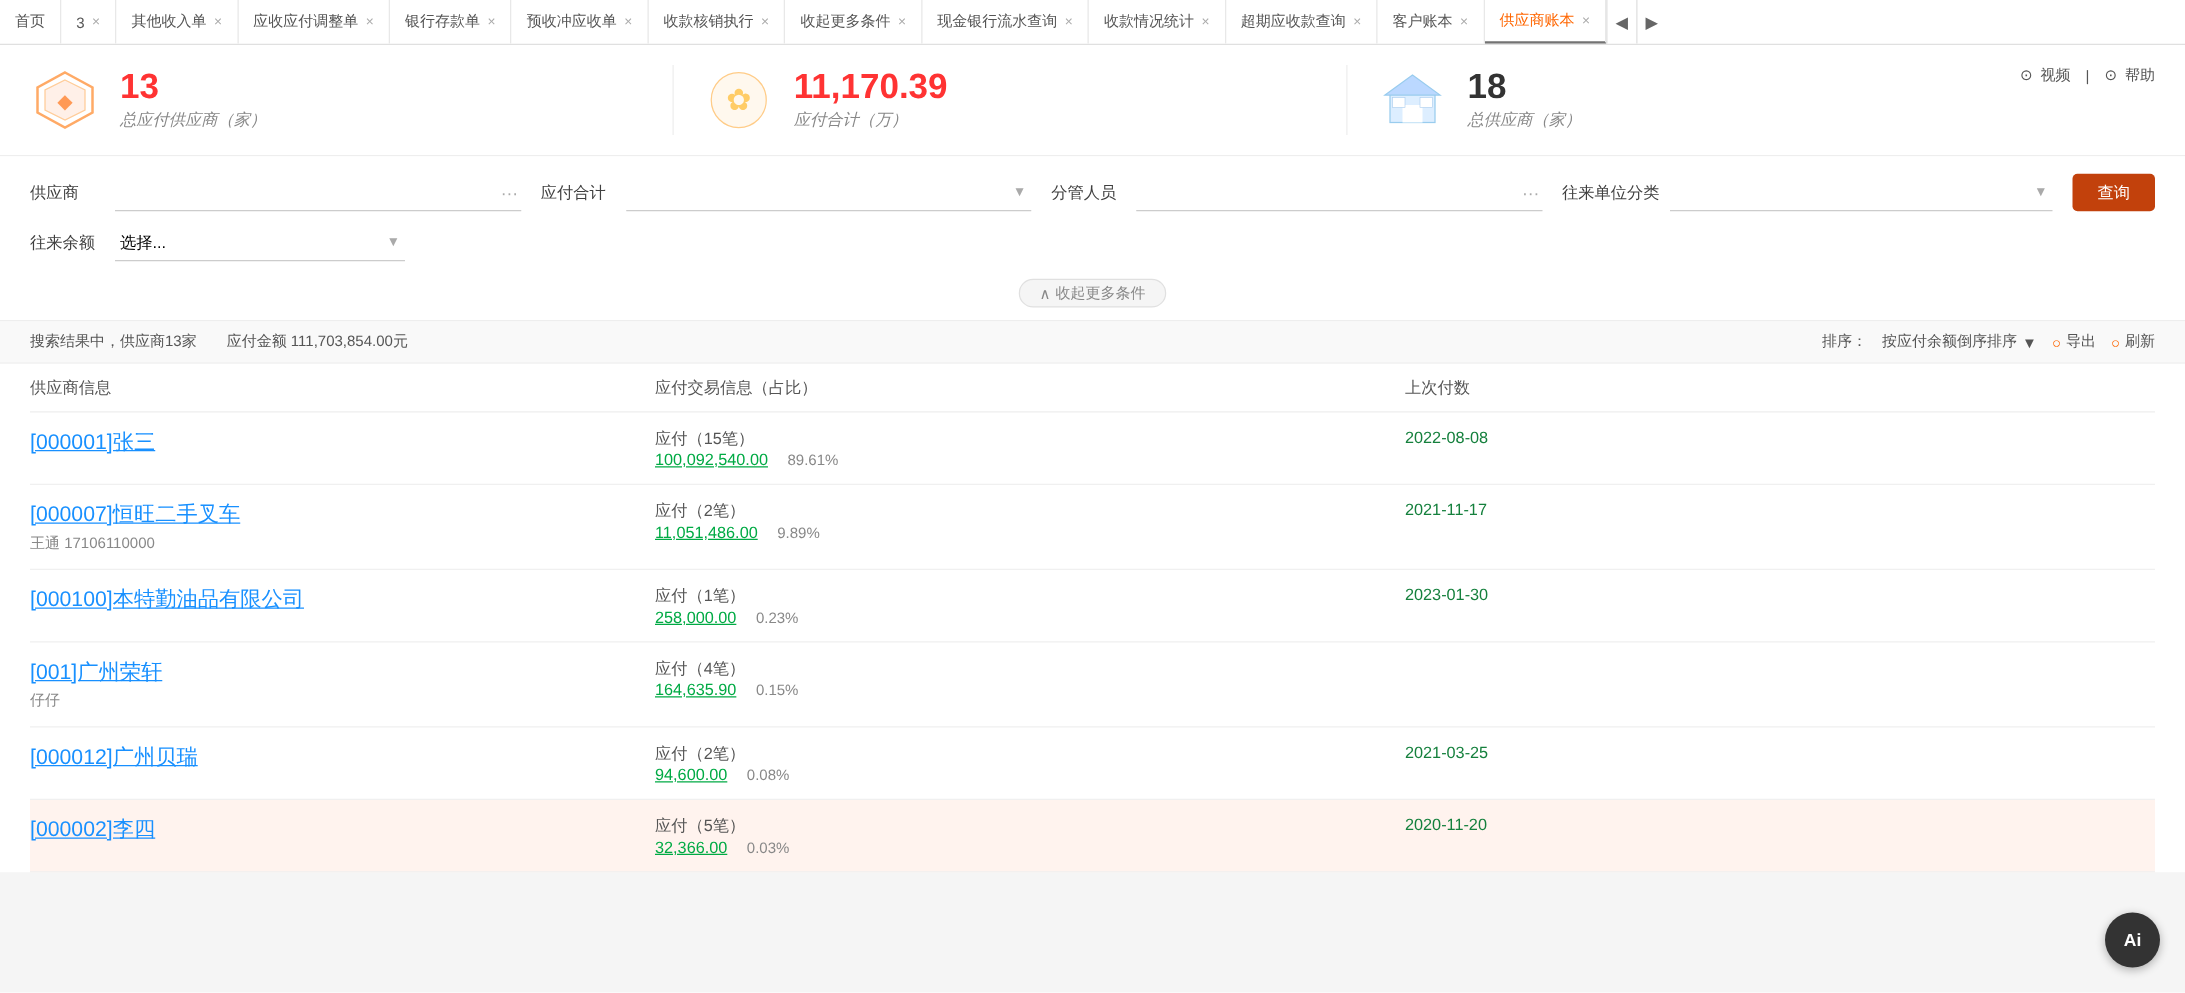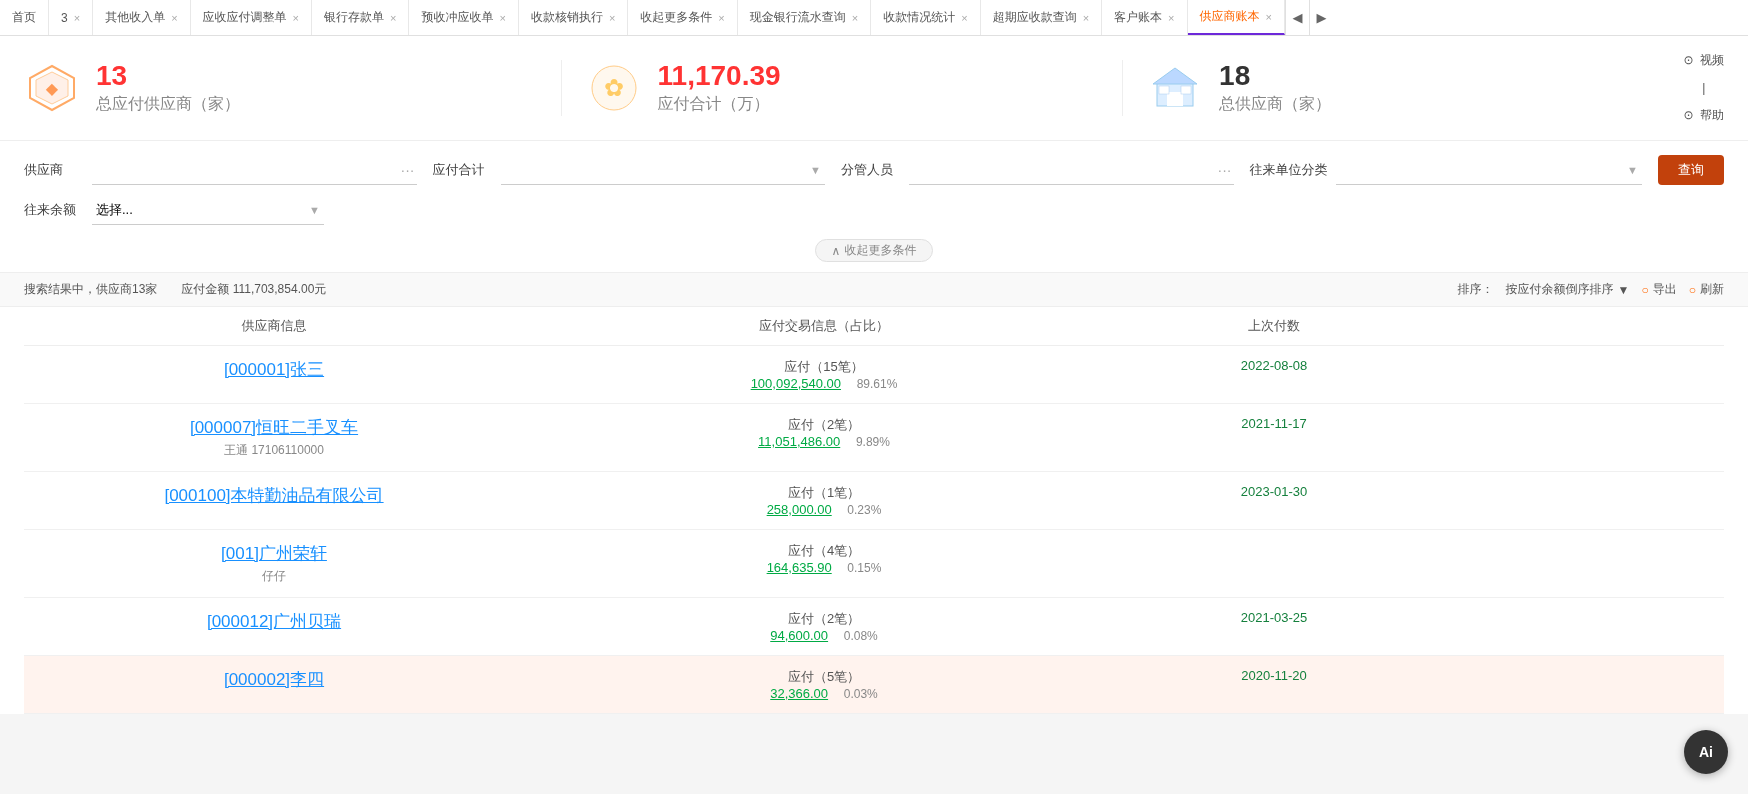--- a/index.html
+++ b/index.html
@@ -19,21 +19,21 @@
       align-items: center;
       padding: 0 12px;
       height: 100%;
       white-space: nowrap;
       cursor: pointer;
       color: #555;
       border-right: 1px solid #e8e8e8;
       font-size: 12px;
       flex-shrink: 0;
     }
-    .nav-tab.active { color: #ff6600; border-bottom: 2px solid #6d28d9; }
+    .nav-tab.active { color: #ff6600; border-bottom: 2px solid #737373; }
     .nav-tab .close-x {
       margin-left: 6px;
       color: #aaa;
       font-size: 11px;
     }
     .nav-arrow {
       display: flex;
       align-items: center;
       justify-content: center;
       width: 24px;
@@ -70,33 +70,33 @@
       align-items: center;
       justify-content: center;
     }
     .card-text .big-number {
       font-size: 28px;
       font-weight: bold;
       color: #ff3333;
       line-height: 1;
     }
     .card-text .sub-label {
-      font-size: 16px;
+      font-size: 13px;
       color: #888;
       margin-top: 4px;
+      font-style: italic;
     }
     .help-links {
       display: flex;
       align-items: center;
       gap: 12px;
       font-size: 12px;
       color: #666;
       margin-left: auto;
       align-self: flex-start;
-      flex-direction: column;
     }
     .help-links span { cursor: pointer; color: #555; }
 
     
     .filter-area {
       background: #fff;
       padding: 14px 24px 10px;
       border-bottom: 1px solid #eee;
     }
     .filter-row {
@@ -275,21 +275,20 @@
       font-size: 12px;
       margin-left: 12px;
     }
     .lastpay-date { color: #15803d; font-size: 13px; }
     ::-webkit-scrollbar { width: 6px; }
     ::-webkit-scrollbar-thumb { background: #ccc; border-radius: 3px; }
 
     
     .table-container {
       position: relative;
-      text-align: center;
     }
   </style>
 </head>
 <body>
 
 <div class="top-nav">
   <div class="nav-tab">
     <span>首页</span>
   </div>
   <div class="nav-tab">

